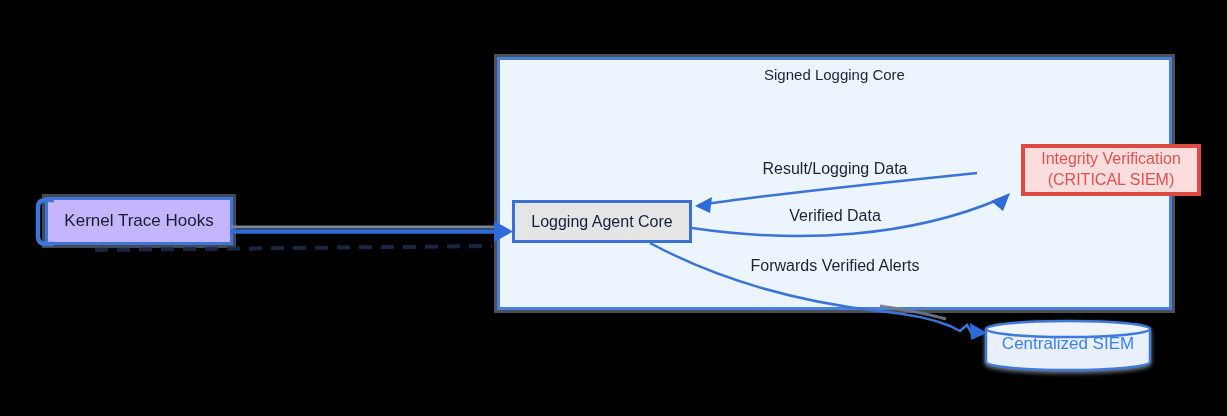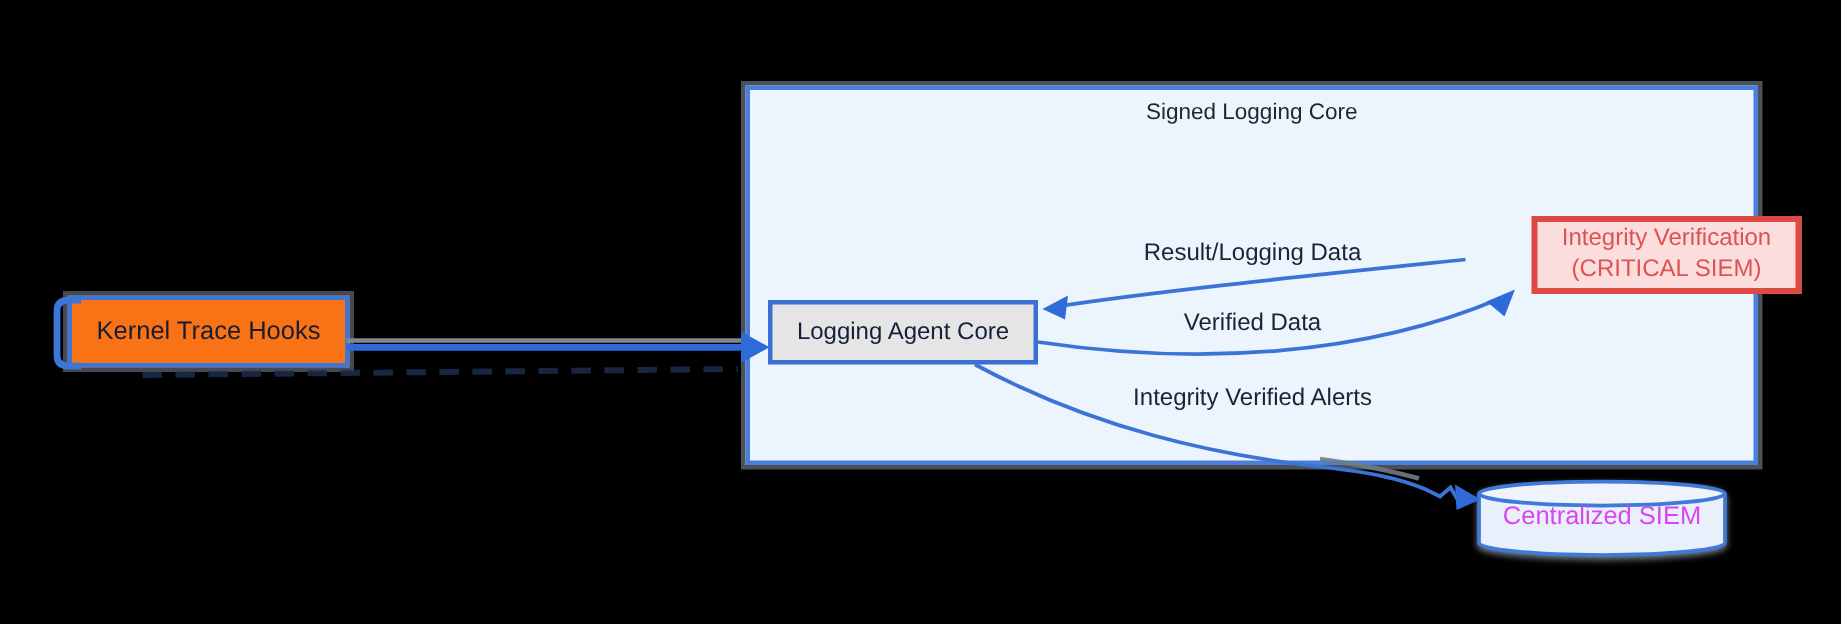--- a/index.html
+++ b/index.html
@@ -16,38 +16,38 @@
   .container-title{
     position:absolute;top:6px;left:0;width:100%;text-align:center;
     font-size:15px;color:#1f2530;
   }
   .node{
     position:absolute;display:flex;align-items:center;justify-content:center;
     text-align:center;
   }
   .node-kernel{
     left:45px;top:197px;width:182px;height:42px;
-    background:#f97316;border:3px solid #3c76d8;color:#141e30;
+    background:#c4b5fd;border:3px solid #3c76d8;color:#141e30;
     font-size:17px;box-shadow:0 0 0 3px rgba(126,135,149,0.55);
   }
   .node-core{
     left:512px;top:200px;width:174px;height:37px;
     background:#e5e5e5;border:3px solid #3a70d1;color:#15213a;
     font-size:16px;
   }
   .node-integrity{
     left:977px;top:144px;width:172px;height:44px;
     background:#fbdddd;border:4px solid #dd4a44;color:#e05252;
     font-size:16px;line-height:1.3;flex-direction:column;margin-left:44px;
   }
   .siem-wrap{position:absolute;left:982px;top:318px;width:172px;height:54px;
     filter:drop-shadow(0 2px 2px rgba(126,135,149,0.9));}
   .siem-label{
     position:absolute;left:982px;top:334px;width:172px;text-align:center;
-    font-size:17px;color:#d946ef;
+    font-size:17px;color:#3b82f6;
   }
   .edge-label{
     position:absolute;text-align:center;font-size:16px;color:#1d2330;
   }
   .lbl-result{left:720px;top:160px;width:230px;}
   .lbl-process{left:745px;top:207px;width:180px;}
   .lbl-forwards{left:720px;top:257px;width:230px;}
   .overlay{position:absolute;left:0;top:0;pointer-events:none;}
   .bracket{position:absolute;left:33px;top:194px;}
 </style>
@@ -55,21 +55,21 @@
 <body>
 
 <div class="stage">
 
   <div class="container">
     <div class="container-title">Signed Logging Core</div>
   </div>
 
   <div class="edge-label lbl-result">Result/Logging Data</div>
   <div class="edge-label lbl-process">Verified Data</div>
-  <div class="edge-label lbl-forwards">Integrity Verified Alerts</div>
+  <div class="edge-label lbl-forwards">Forwards Verified Alerts</div>
 
   <div class="node node-kernel">
     <span>Kernel Trace Hooks</span>
   </div>
 
   <svg class="bracket" width="24" height="56" viewBox="0 0 24 56">
     <path d="M 21,6 H 13 Q 5,6 5,13 V 43 Q 5,50 13,50 H 21" fill="none" stroke="#3c76d8" stroke-width="4.5"></path>
   </svg>
 
   <div class="node node-core">

